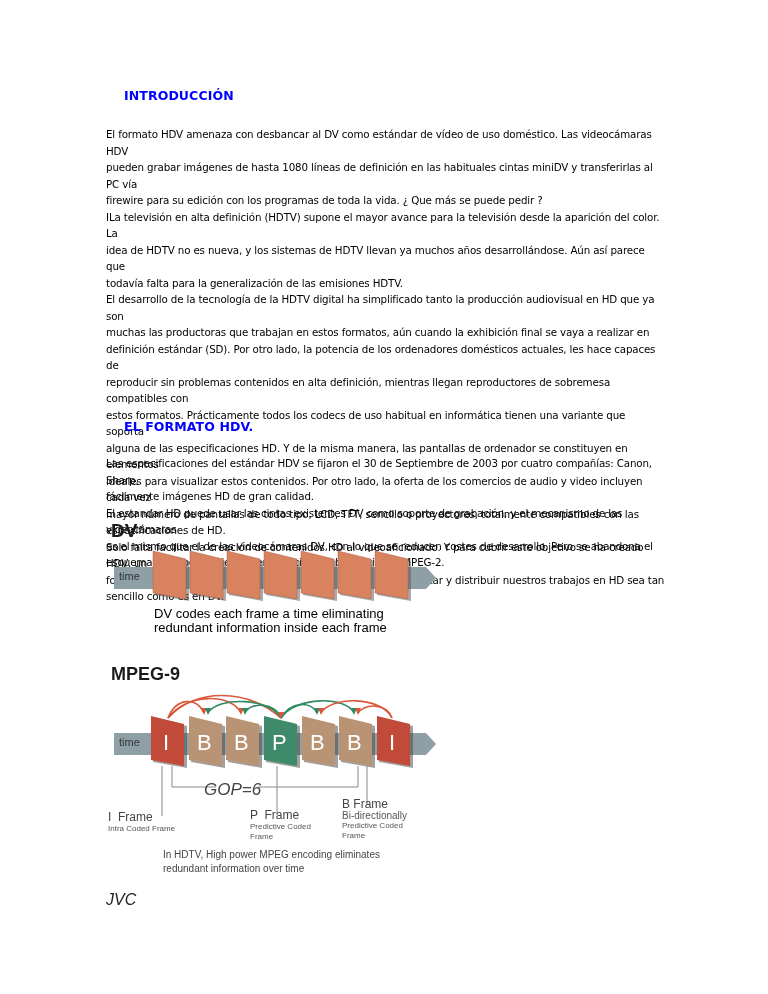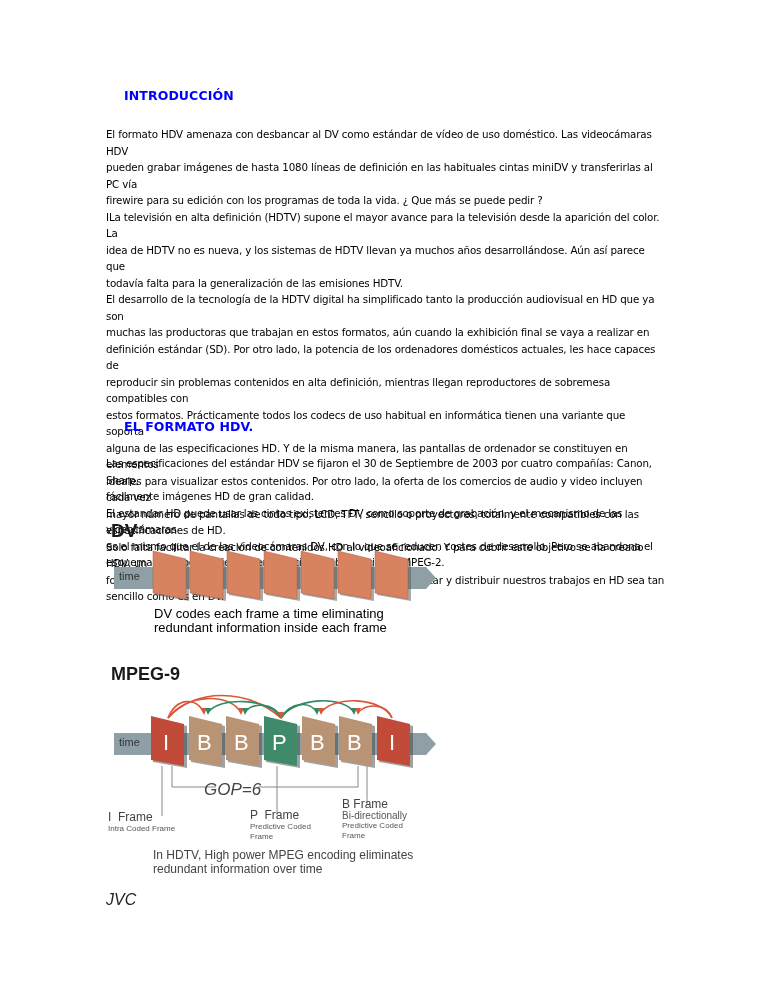--- a/index.html
+++ b/index.html
@@ -189,20 +189,20 @@
       <div style="font-size:8px; color:#555; line-height:10px;">Predictive Coded</div>
       <div style="font-size:8px; color:#555; line-height:10px;">Frame</div>
     </div>
     <div class="dtext" style="left:236px; top:279px;">
       <div style="font-size:12px; color:#444;">B Frame</div>
       <div style="font-size:10px; color:#555; line-height:10px;">Bi-directionally</div>
       <div style="font-size:8px; color:#555; line-height:10px;">Predictive Coded</div>
       <div style="font-size:8px; color:#555; line-height:10px;">Frame</div>
     </div>
 
-    <div class="dtext" style="left:47px; top:330px; font-size:12px; line-height:14px; color:#444;">
+    <div class="dtext" style="left:57px; top:330px; font-size:10px; line-height:14px; color:#444;">
       <div>In HDTV, High power MPEG encoding eliminates</div>
       <div>redundant information over time</div>
     </div>
   </div>
 
   <div class="jvc">JVC</div>
 </div>
 
 </body></html>

